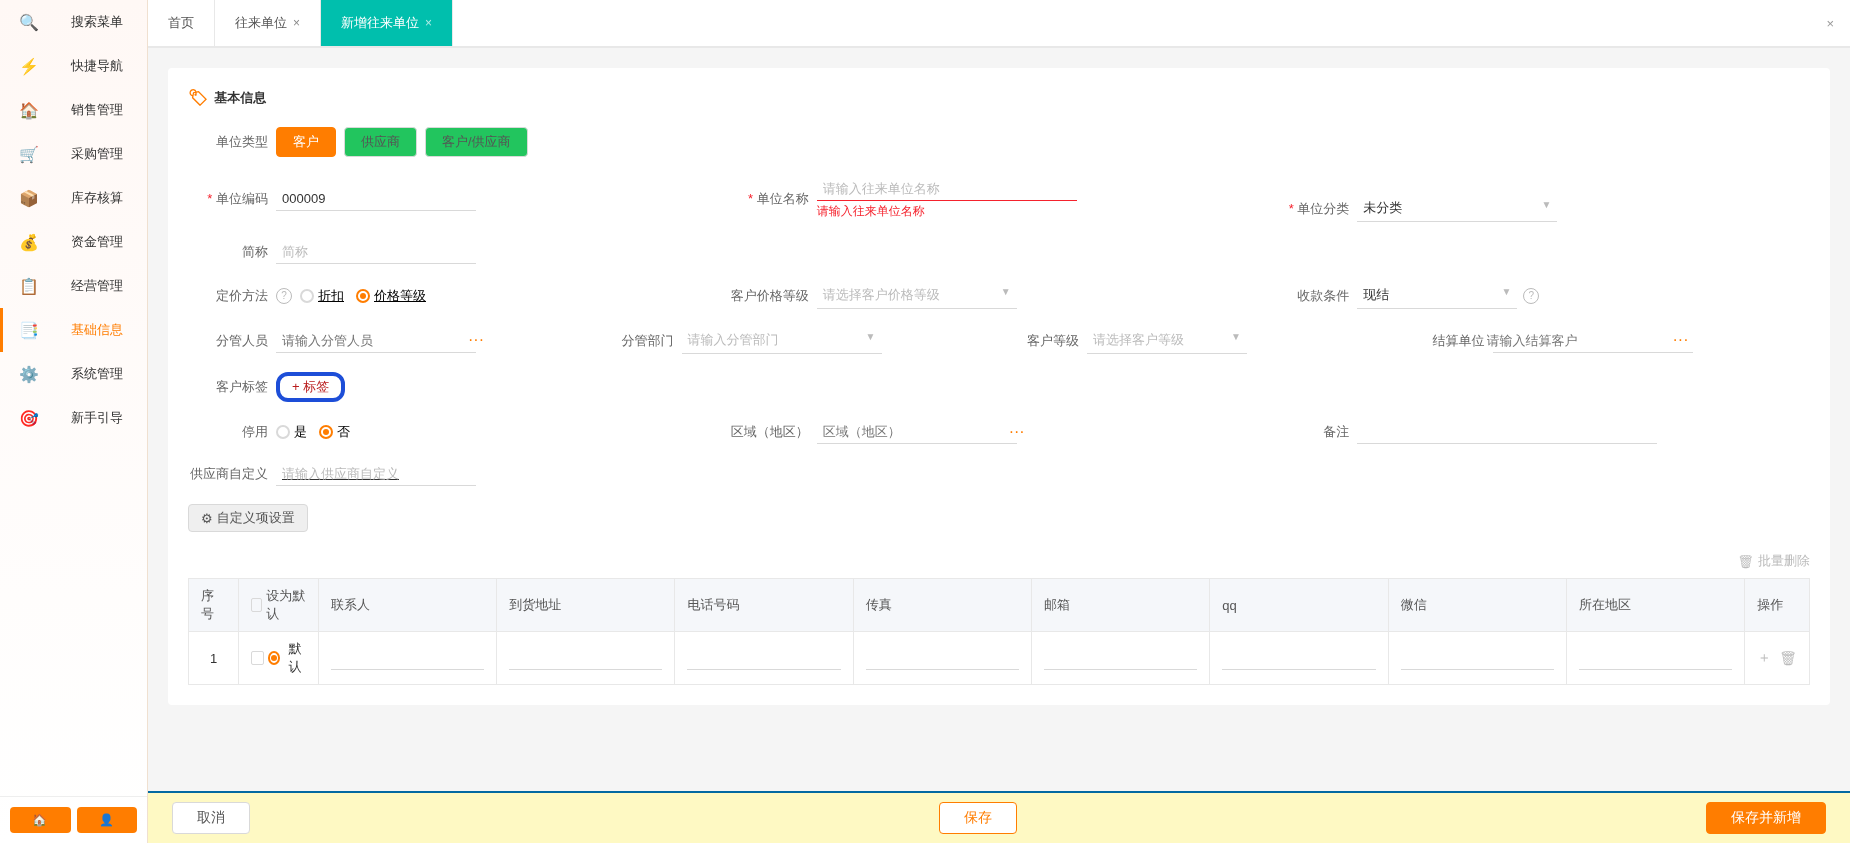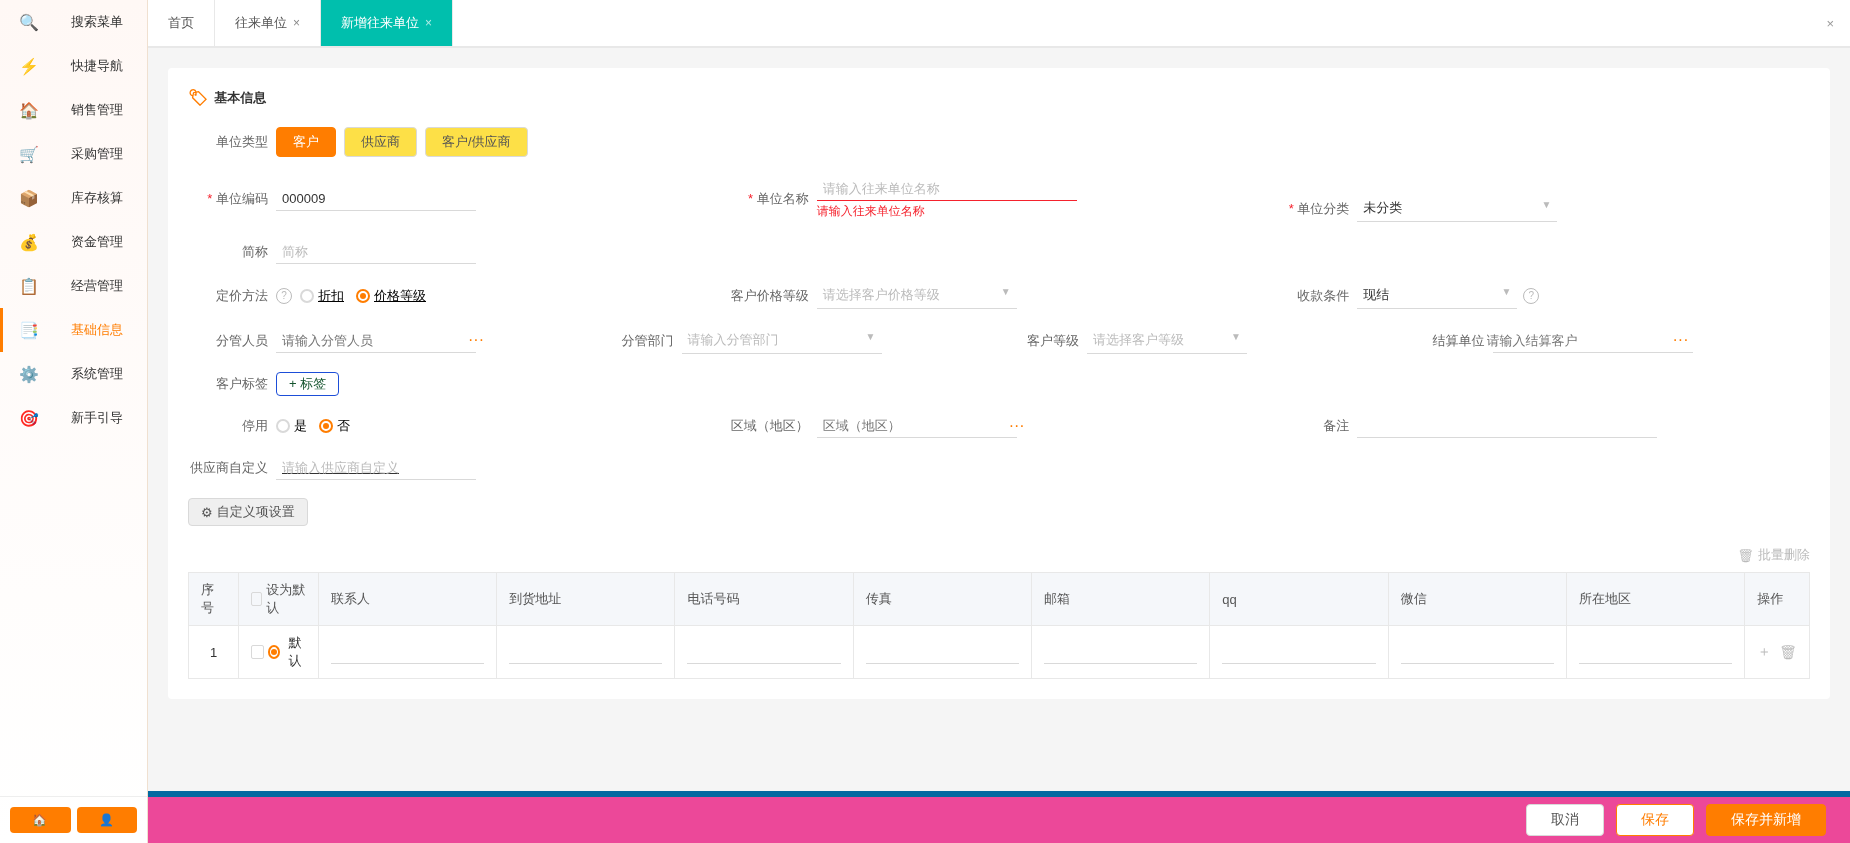--- a/index.html
+++ b/index.html
@@ -149,21 +149,21 @@
     .form-select-text.value { color: #333; }
     .form-select-arrow { color: #bbb; font-size: 10px; }
 
     
     .type-buttons { display: flex; gap: 8px; }
     .type-btn {
       padding: 5px 16px;
       border: 1px solid #d9d9d9;
       border-radius: 4px;
       cursor: pointer;
-      background: #fde047;
+      background: #22c55e;
       color: #555;
       font-size: 13px;
     }
     .type-btn.active {
       background: #ff7d00;
       border-color: #ff7d00;
       color: white;
     }
 
     
@@ -181,23 +181,23 @@
       width: 6px; height: 6px;
       border-radius: 50%;
       background: #ff7d00;
     }
 
     
     .tag-add {
       display: inline-flex;
       align-items: center;
       gap: 4px;
-      border: 1px solid #1d4ed8;
-      color: #14532d;
-      border-radius: 4px;
+      border: 4px solid #1d4ed8;
+      color: #b91c1c;
+      border-radius: 12px;
       padding: 2px 12px;
       cursor: pointer;
       font-size: 12px;
     }
 
     
     .dots-btn {
       color: #ff7d00;
       cursor: pointer;
       padding: 0 4px;
@@ -278,25 +278,25 @@
       color: #333;
       font-size: 13px;
     }
     .td-center { text-align: center; }
     .action-btns { display: flex; gap: 8px; align-items: center; justify-content: center; }
     .action-btn { cursor: pointer; color: #bbb; font-size: 14px; }
 
     
     .footer {
       height: 52px;
-      background: #ec4899;
-      border-top: 6px solid #0369a1;
-      display: flex;
-      align-items: center;
-      justify-content: flex-end;
+      background: #fef9c3;
+      border-top: 2px solid #0369a1;
+      display: flex;
+      align-items: center;
+      justify-content: space-between;
       padding: 0 24px;
       gap: 12px;
       flex-shrink: 0;
     }
     .btn {
       padding: 6px 24px;
       border-radius: 4px;
       border: 1px solid #d9d9d9;
       cursor: pointer;
       font-size: 14px;

